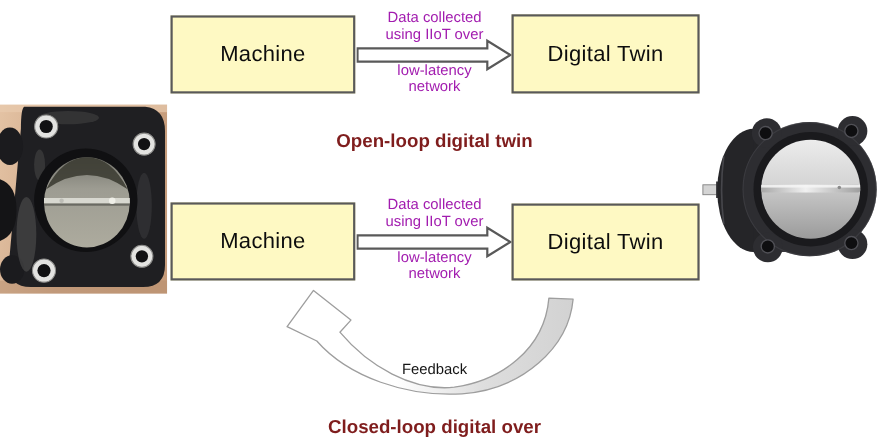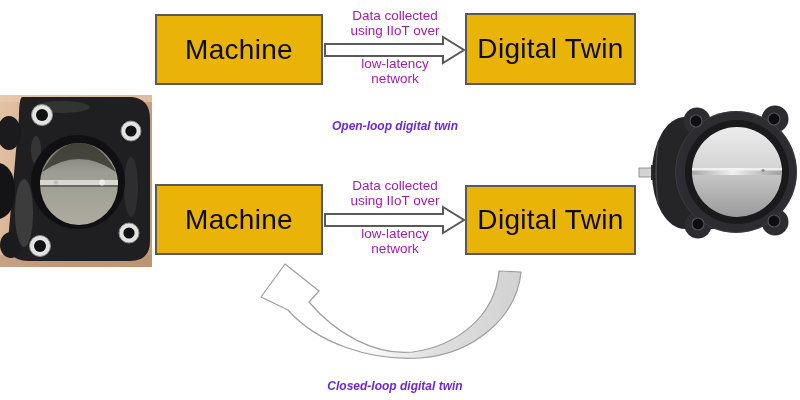--- a/index.html
+++ b/index.html
@@ -1,43 +1,43 @@
 <!DOCTYPE html>
 <html><head>
 <meta charset="utf-8">
 <style>
   html,body{margin:0;padding:0;background:#fff;}
   #app{
     position:relative;width:800px;height:400px;background:#ffffff;overflow:hidden;
     font-family:"Liberation Sans","DejaVu Sans",sans-serif;color:#0d0d0d;
   }
   .box{
-    position:absolute;background:#eab308;border:2px solid #595959;
+    position:absolute;background:#fef9c3;border:2px solid #595959;
     display:flex;align-items:center;justify-content:center;
-    font-size:28px;letter-spacing:.3px;color:#0d0d0d;box-sizing:border-box;
+    font-size:20px;letter-spacing:.3px;color:#0d0d0d;box-sizing:border-box;
   }
   .box-m1{left:155px;top:14px;width:168px;height:71px;}
   .box-d1{left:465px;top:13px;width:171px;height:72px;}
   .box-m2{left:155px;top:184px;width:168px;height:71px;}
   .box-d2{left:465px;top:185px;width:171px;height:70px;}
   .lbl{
     position:absolute;width:160px;text-align:center;
     font-size:13.5px;line-height:14.5px;color:#a21caf;
   }
   .lbl span{display:block;}
   .lbl-t1{left:315px;top:9px;}
   .lbl-b1{left:315px;top:57px;}
   .lbl-t2{left:315px;top:179px;}
   .lbl-b2{left:315px;top:227px;}
   .arrow{position:absolute;width:142px;height:32px;}
   .arrow-1{left:324px;top:34px;}
   .arrow-2{left:324px;top:204px;}
   .caption{
     position:absolute;left:245px;width:300px;text-align:center;
-    font-size:12px;font-weight:bold;font-style:italic;color:#6d28d9;
+    font-size:17px;font-weight:bold;color:#7f1d1d;
   }
   .caption-open{top:119px;}
   .caption-closed{top:379px;}
   .feedback-label{
     position:absolute;left:340px;top:328px;width:110px;text-align:center;
     font-size:13.5px;color:#151515;
   }
   .swoosh{position:absolute;left:250px;top:256px;width:280px;height:112px;}
   .photo-left{position:absolute;left:0;top:95px;}
   .render-right{position:absolute;left:638px;top:92px;}
@@ -205,16 +205,17 @@
              C 125,100 85,77 59,46
              L 69,35
              L 35,8
              L 11,41
              L 38,54
              C 67,87 120,105 170,102
              C 225,98 267,60 271,16
              Z" fill="url(#swg)" stroke="#9e9e9e" stroke-width="1.2" stroke-linejoin="round"></path>
   </svg>
 
-
-  <div class="caption caption-closed">Closed-loop digital twin</div>
+  <div class="feedback-label">Feedback</div>
+
+  <div class="caption caption-closed">Closed-loop digital over</div>
 
 </div>
 
 </body></html>

